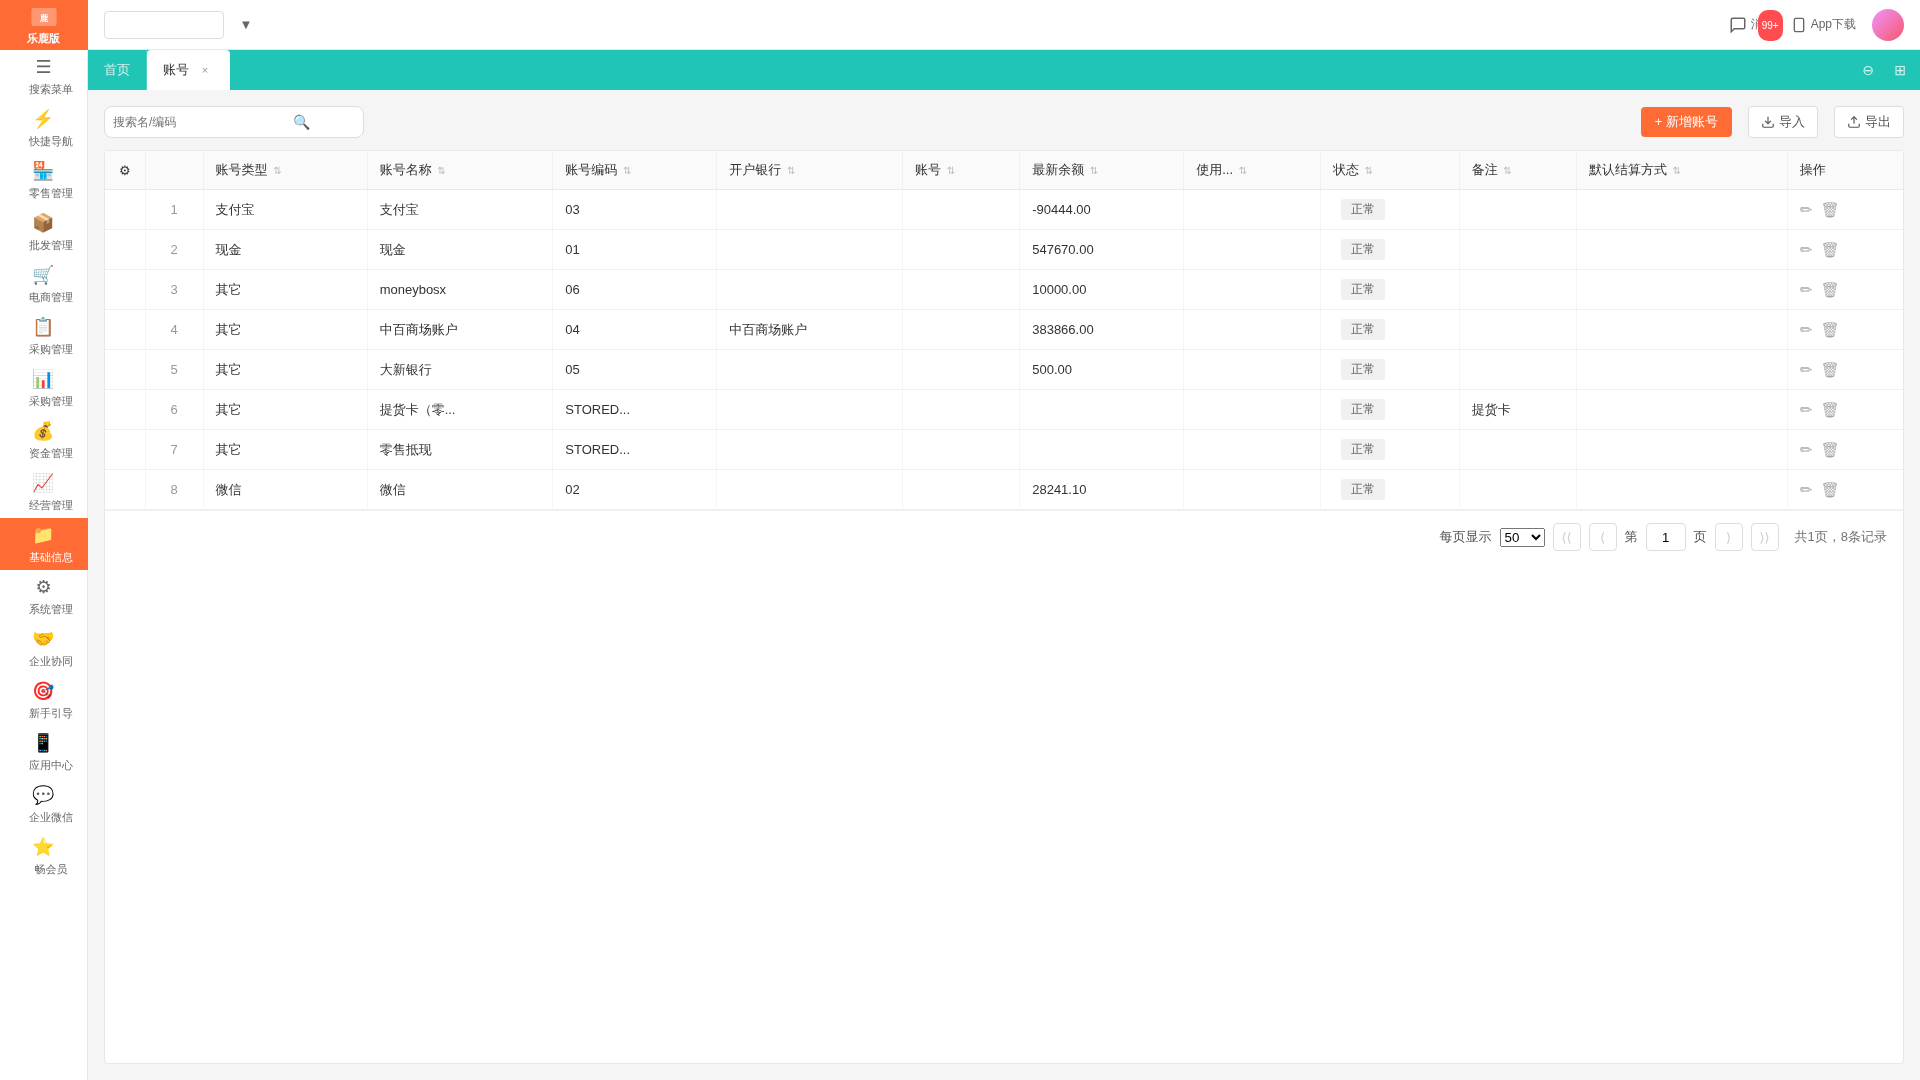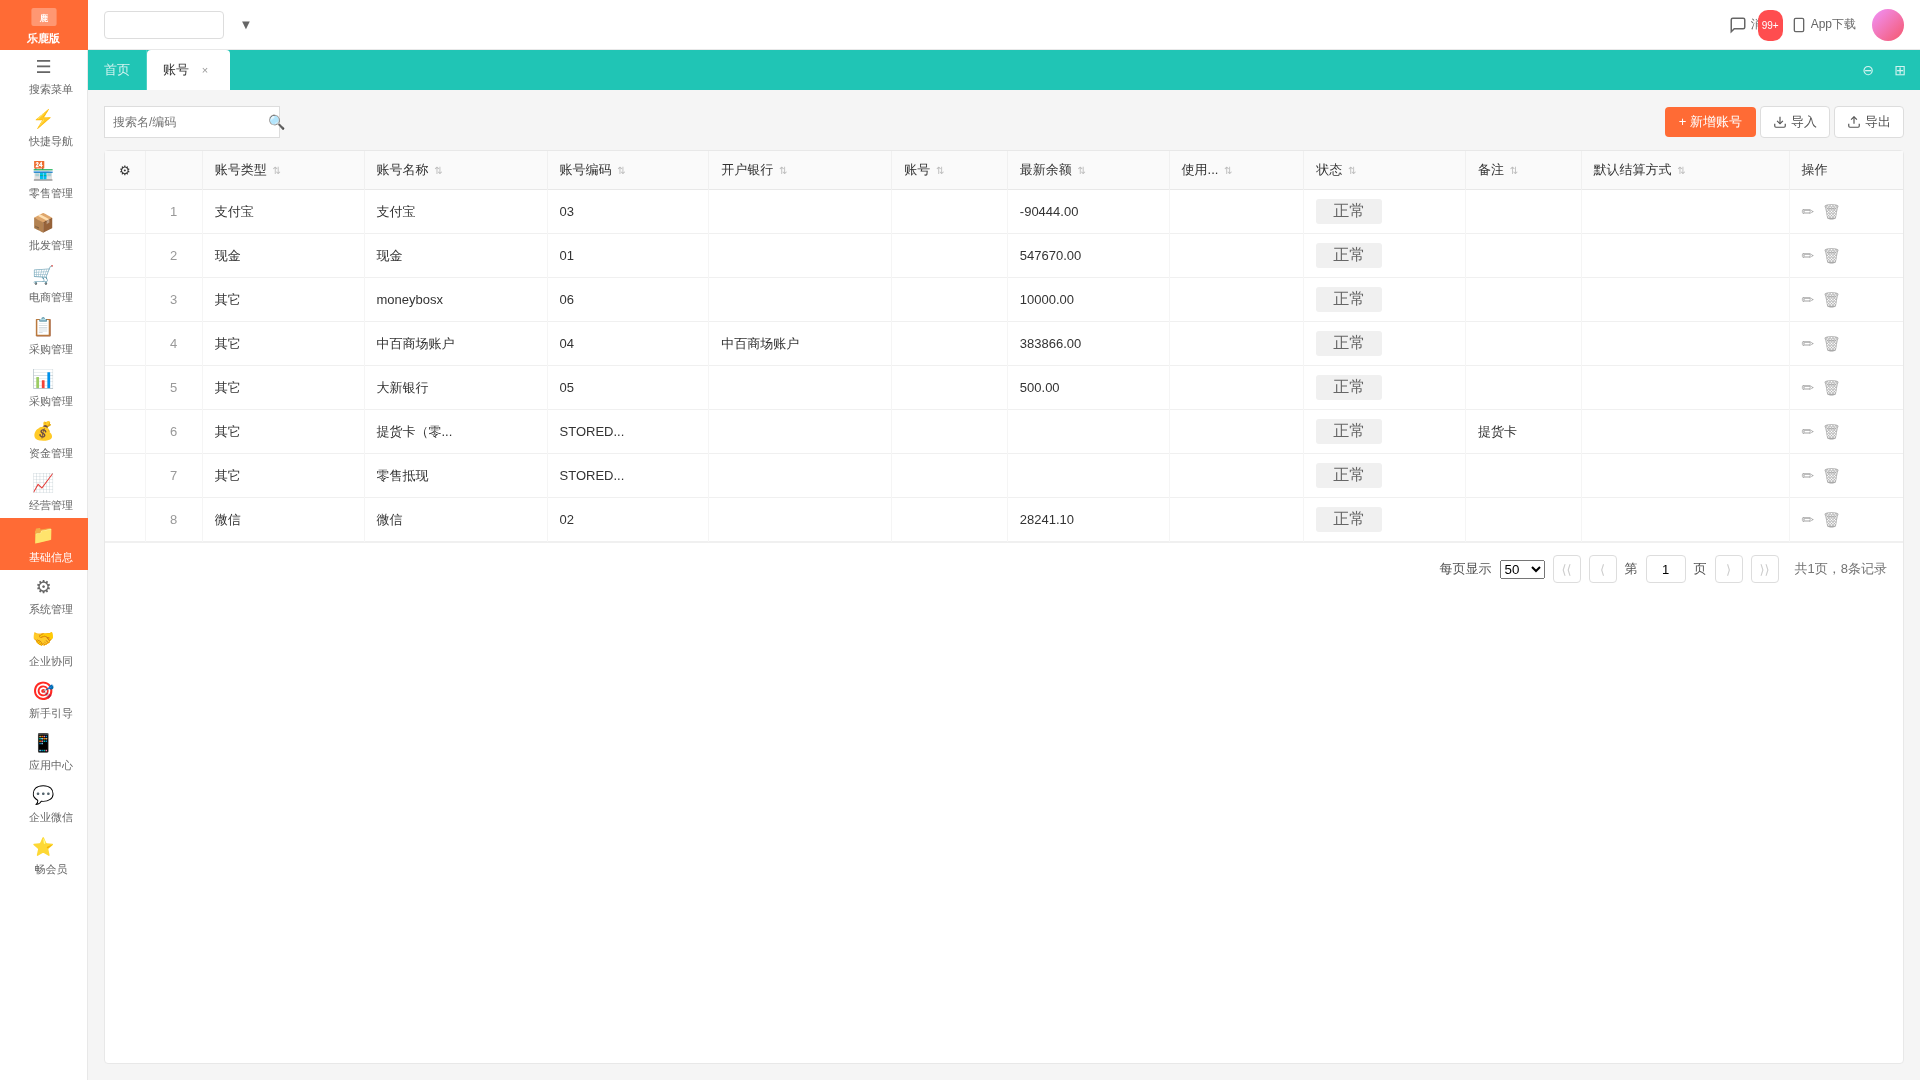--- a/index.html
+++ b/index.html
@@ -197,34 +197,34 @@
       align-items: center;
       justify-content: space-between;
       margin-bottom: 12px;
     }
     .toolbar-left { display: flex; align-items: center; gap: 8px; }
     .search-box {
       display: flex;
       align-items: center;
       background: #fff;
       border: 1px solid #ddd;
-      border-radius: 0;
+      border-radius: 8px;
       padding: 0 8px;
       height: 32px;
-      width: 176px;
+      width: 260px;
     }
     .search-box input {
       border: none;
       outline: none;
       font-size: 12px;
       width: 180px;
       color: #999;
     }
     .search-icon { color: #ccc; font-size: 14px; }
-    .toolbar-right { display: flex; align-items: center; gap: 4px; }
+    .toolbar-right { display: flex; align-items: center; gap: 16px; }
     .btn-primary {
       background: #ff6b35;
       color: #fff;
       border: none;
       border-radius: 4px;
       padding: 6px 14px;
       font-size: 13px;
       cursor: pointer;
       display: flex;
       align-items: center;
@@ -280,25 +280,26 @@
     }
     tbody td {
       padding: 9px 12px;
       color: #333;
       font-size: 13px;
       border-right: 1px solid #f5f5f5;
     }
     tbody td:last-child { border-right: none; }
     .status-badge {
       display: inline-block;
-      padding: 2px 17px;
+      padding: 2px 10px;
       border-radius: 3px;
-      font-size: 16px;
+      font-size: 12px;
       background: #f0f0f0;
       color: #666;
+      margin-left: 8px;
     }
     .status-normal { background: #f0f0f0; color: #666; }
     .action-icons { display: flex; gap: 8px; align-items: center; }
     .action-icon {
       cursor: pointer;
       color: #aaa;
       font-size: 15px;
     }
     .row-num { color: #999; text-align: center; }
 

